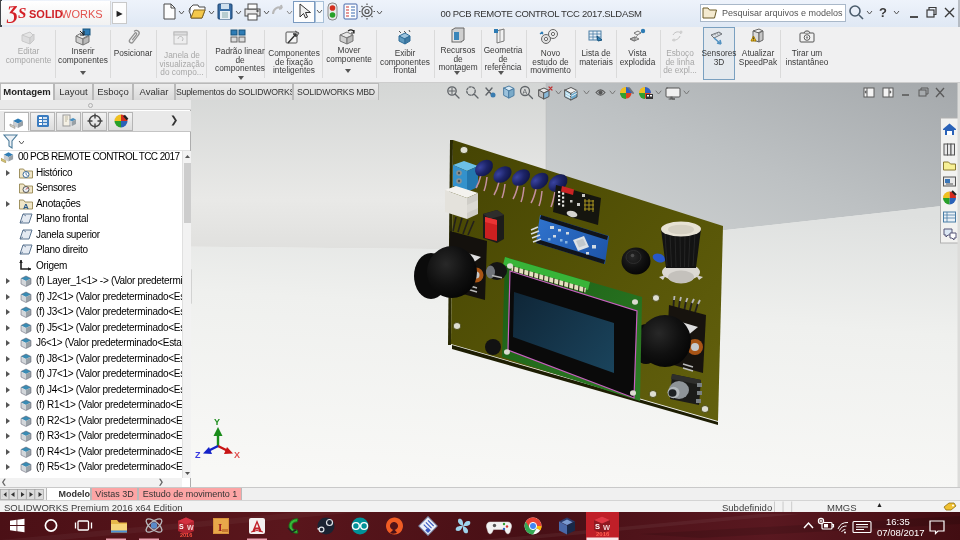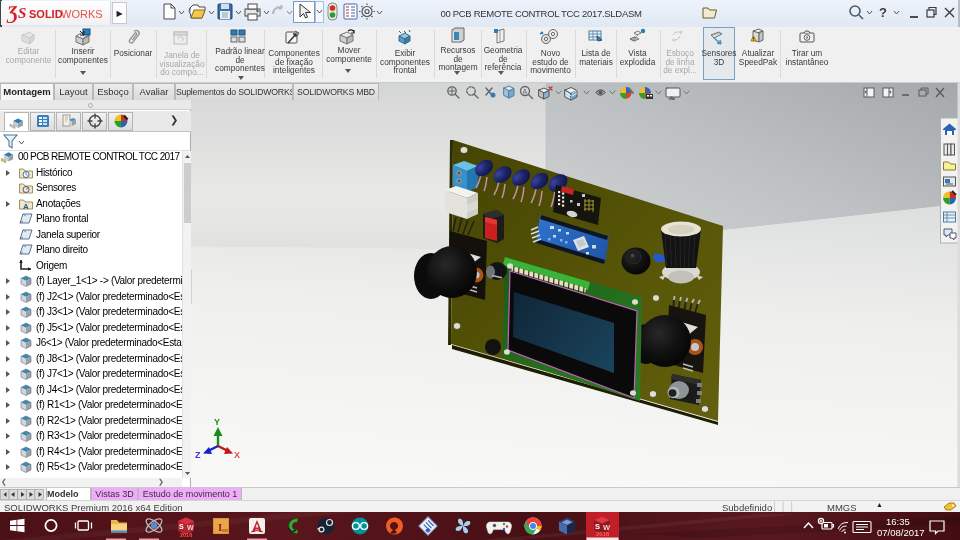--- a/index.html
+++ b/index.html
@@ -32,21 +32,21 @@
 #filterrow{left:0;top:132px;width:190px;height:19px;background:#fff;border-bottom:1px solid #e0e0e0}
 #tree{left:0;top:151px;width:182px;height:327px;background:#fff;overflow:hidden}
 .trow{position:absolute;left:0;height:15.5px;font-size:10px;letter-spacing:-0.3px;color:#000;white-space:nowrap}
 .tarr{position:absolute;left:6px;width:0;height:0;border-top:3.5px solid transparent;border-bottom:3.5px solid transparent;border-left:4.5px solid #555}
 .ticon{position:absolute;left:19px;width:14px;height:13px}
 .ttext{position:absolute;left:36px;top:1px}
 #vscroll{left:182px;top:151px;width:9px;height:327px;background:#f2f2f2;border-left:1px solid #e0e0e0}
 #hscroll{left:0;top:478px;width:182px;height:9px;background:#f2f2f2}
 
 #bottabs{left:0;top:487px;width:960px;height:13px;background:#f0f0f0;border-top:1px solid #c9c9c9}
-.btab{position:absolute;top:0;height:13px;background:#f0abfc;border:1px solid #b9b9b9;border-top:none;font-size:9px;color:#333;line-height:12px;text-align:center;white-space:nowrap;overflow:hidden}
+.btab{position:absolute;top:0;height:13px;background:#fca5a5;border:1px solid #b9b9b9;border-top:none;font-size:9px;color:#333;line-height:12px;text-align:center;white-space:nowrap;overflow:hidden}
 .btab.act{background:#fff;font-weight:bold}
 #statusbar{left:0;top:500px;width:960px;height:28px;background:#f2f2f2;border-top:1px solid #d4d4d4;font-size:9.5px;color:#3c3c3c}
 
 #taskbar{left:0;top:512px;width:960px;height:28px;background:linear-gradient(100deg,#4b1016 0%,#5a161c 30%,#470f15 55%,#591820 80%,#420d12 100%)}
 </style></head>
 <body>
 <div id="root">
 <div class="abs" id="titlebar"></div>
     <div class="abs" style="left:0;top:0;width:2px;height:100px;background:#43474b"></div>
     <div class="abs" style="left:958px;top:0;width:2px;height:83px;background:#8a8e92;opacity:0.5"></div>
@@ -99,20 +99,21 @@
           <path d="M221 7 h4 M221 10 h4 M221 13 h4 M221 16 h4" stroke="#3a6ab0" stroke-width="1.2"></path>
         </g>
 <g fill="none" stroke="#555" stroke-width="1.2">
           <circle cx="237" cy="11.5" r="5"></circle>
           <circle cx="237" cy="11.5" r="2"></circle>
           <path d="M237 5 v-1.5 M237 18 v1.5 M230.5 11.5 h-1.5 M243.5 11.5 h1.5 M232.5 7 l-1 -1 M241.5 7 l1 -1 M232.5 16 l-1 1 M241.5 16 l1 1"></path>
         </g>
 <path d="M247 11 l2.5 3 2.5 -3" stroke="#555" fill="none"></path>
 </svg></div>
 <div class="abs" id="title">00 PCB REMOTE CONTROL TCC 2017.SLDASM</div>
+<div class="abs" id="searchbox">Pesquisar arquivos e modelos</div>
 <div class="abs" id="titlebtns" style="left:846px;top:0;width:114px;height:27px"><svg width="114" height="27" viewBox="0 0 114 27">
 <circle cx="9" cy="11" r="5" fill="none" stroke="#4a5b6b" stroke-width="1.6"></circle>
         <path d="M13 15 l4 4" stroke="#4a5b6b" stroke-width="1.6"></path>
 <path d="M21 11 l2.5 3 2.5 -3" stroke="#555" fill="none"></path>
 <text x="33" y="17" font-size="13" font-weight="bold" fill="#3a3a3a" font-family="Liberation Sans">?</text>
 <path d="M48 11 l2.5 3 2.5 -3" stroke="#555" fill="none"></path>
 <path d="M64 17 h8" stroke="#3a3a3a" stroke-width="1.8"></path>
 <g fill="none" stroke="#3a3a3a" stroke-width="1.2">
           <rect x="81" y="10" width="7" height="7"></rect>
           <path d="M83 10 v-2.5 h7 v7 h-2.5"></path>
@@ -864,21 +865,21 @@
           <rect x="34.9" y="0.5" width="8.6" height="10"></rect>
         </g>
         <g fill="#333">
           <path d="M3 3 v5 l-0.1 0 M6.5 3 l-3 2.5 3 2.5z"></path>
           <path d="M14.5 3 l-3.5 2.5 3.5 2.5z"></path>
           <path d="M21 3 l3.5 2.5 -3.5 2.5z"></path>
           <path d="M29.5 3 l3.5 2.5 -3.5 2.5z M33.5 3 v5"></path>
           <path d="M38.5 3 l3.5 2.5 -3.5 2.5z M42.5 3 v5"></path>
         </g>
       </svg>
-<div class="btab act" style="left:46px;width:45px;text-align:left">Modelo</div>
+<div class="btab act" style="left:46px;width:45px;text-align:right">Modelo</div>
 <div class="btab" style="left:91px;width:47px">Vistas 3D</div>
 <div class="btab" style="left:138px;width:104px">Estudo de movimento 1</div>
 </div>
 <div class="abs" id="statusbar">
 <span style="position:absolute;left:4px;top:1px">SOLIDWORKS Premium 2016 x64 Edition</span>
 <span style="position:absolute;left:722px;top:1px">Subdefinido</span>
 <span style="position:absolute;left:772px;top:0px;color:#bbb">│ │ │</span>
 <span style="position:absolute;left:827px;top:1px">MMGS</span>
 <span style="position:absolute;left:876px;top:0px;font-size:7px;color:#222">▲</span>
 <svg style="position:absolute;left:943px;top:1px" width="14" height="10" viewBox="0 0 14 10">

